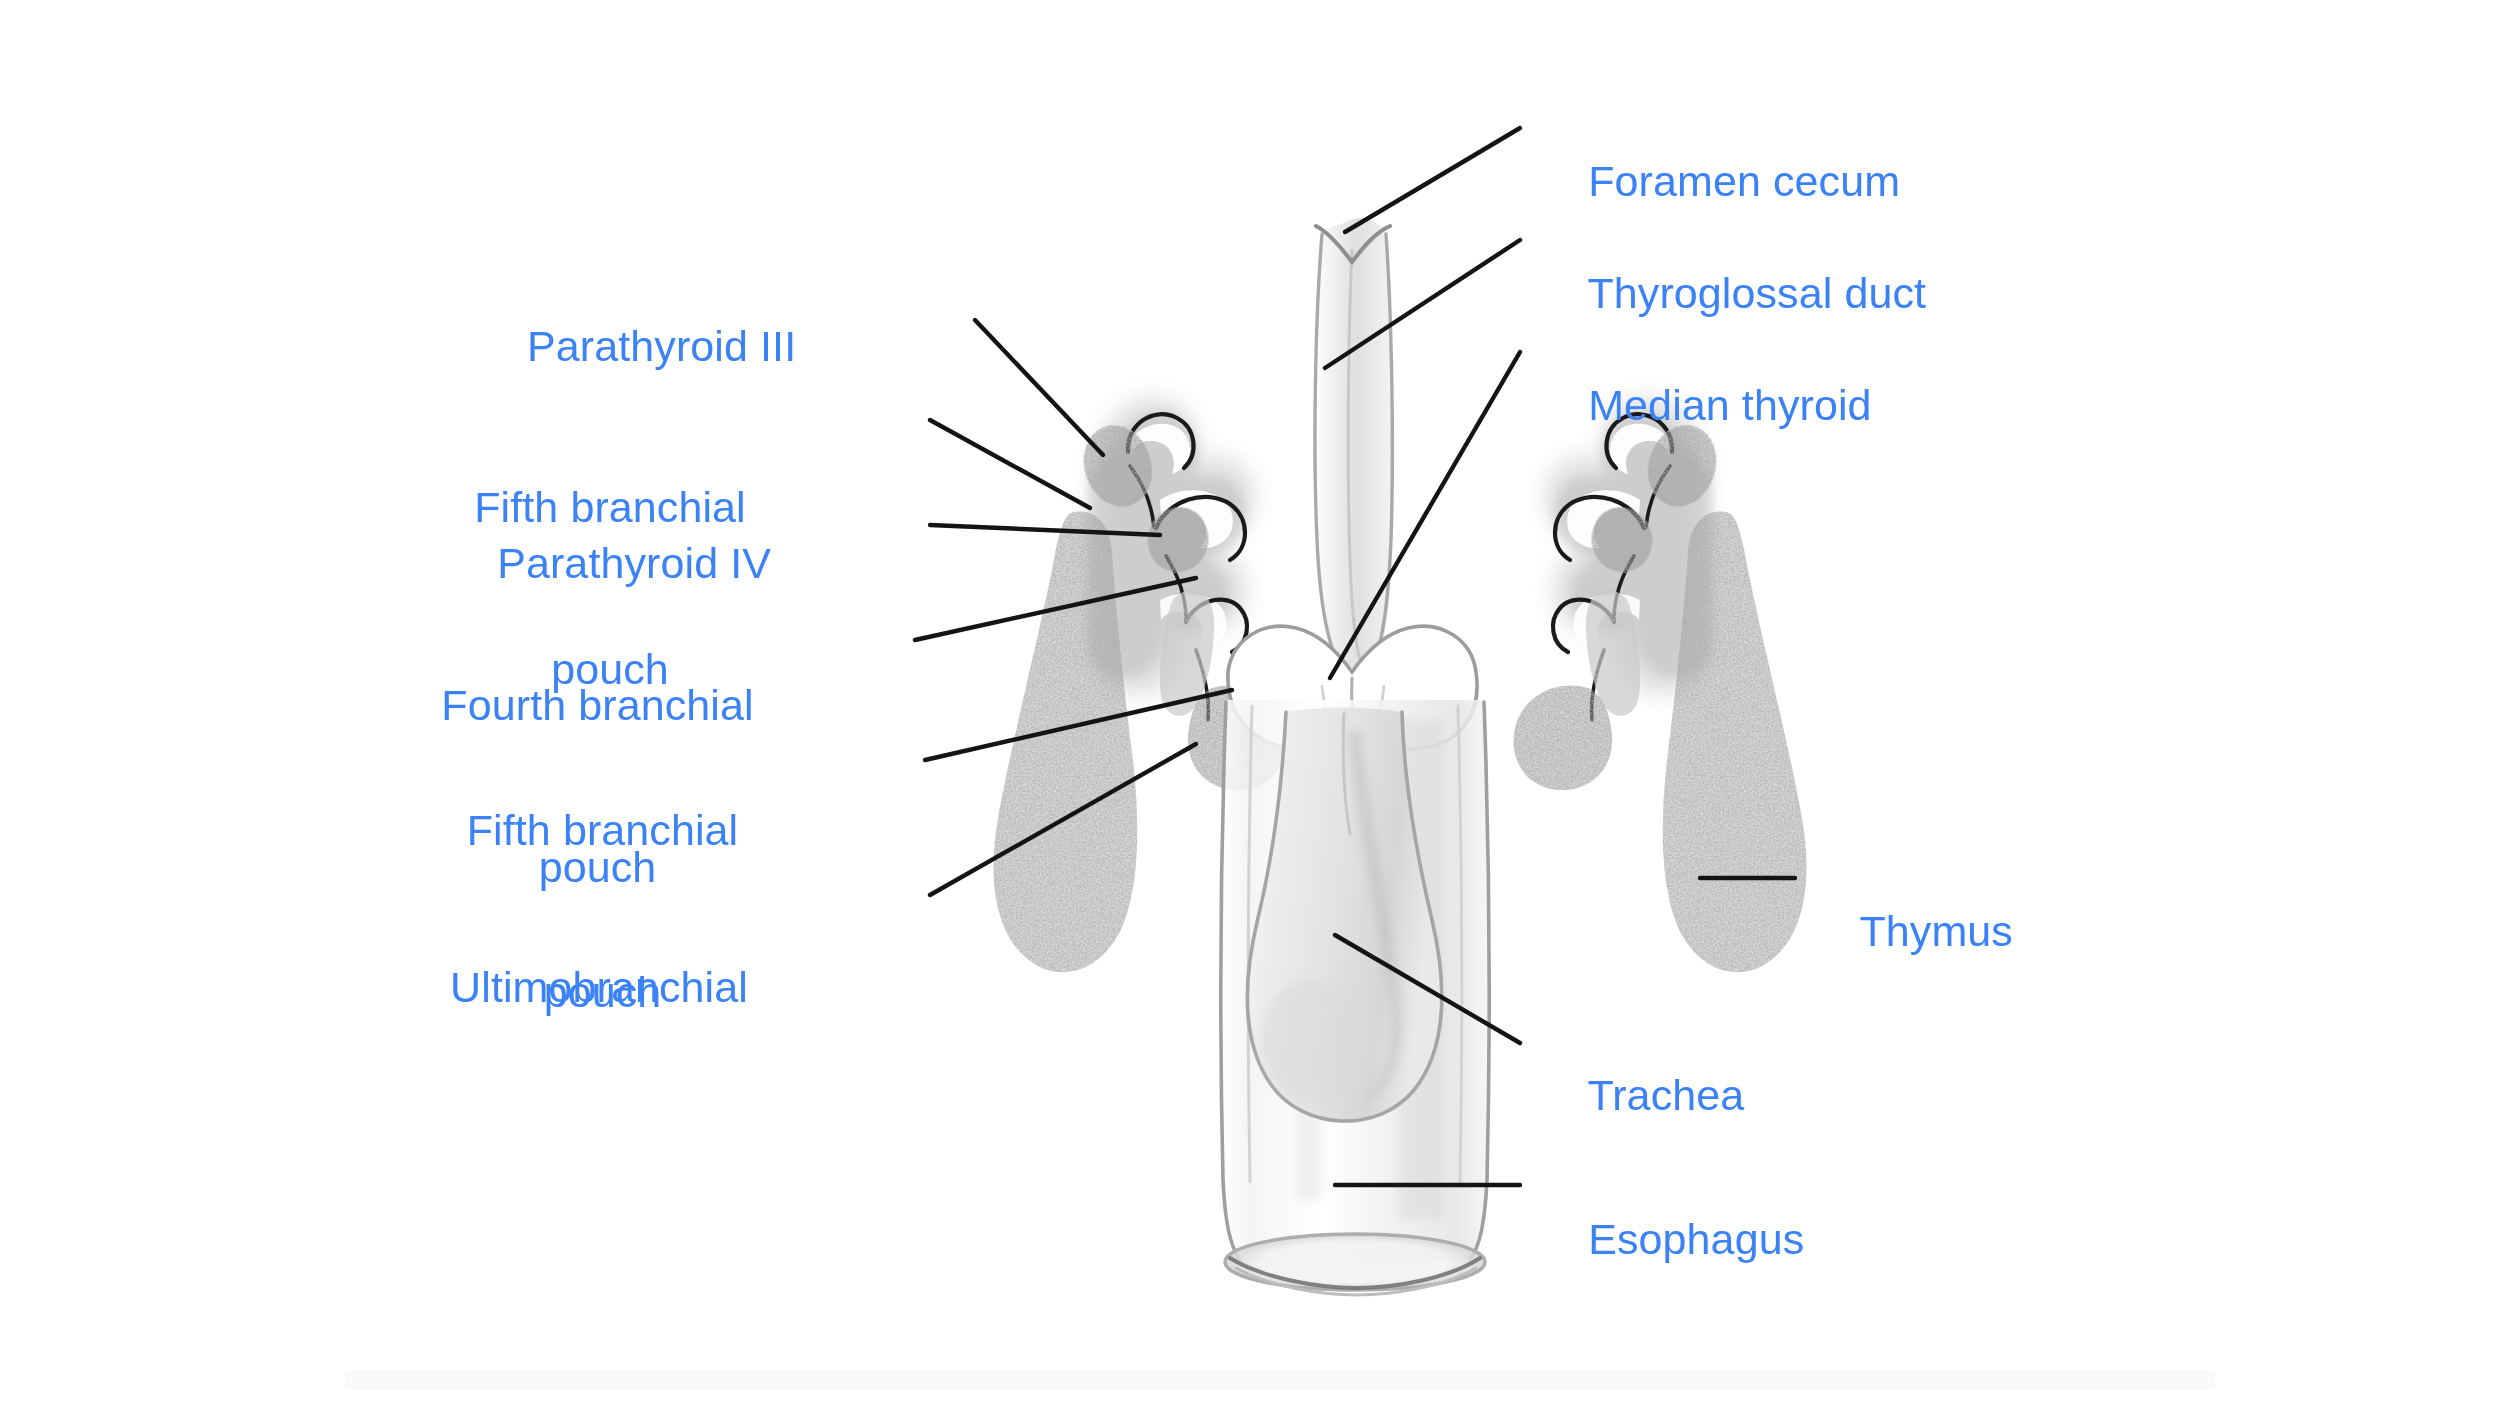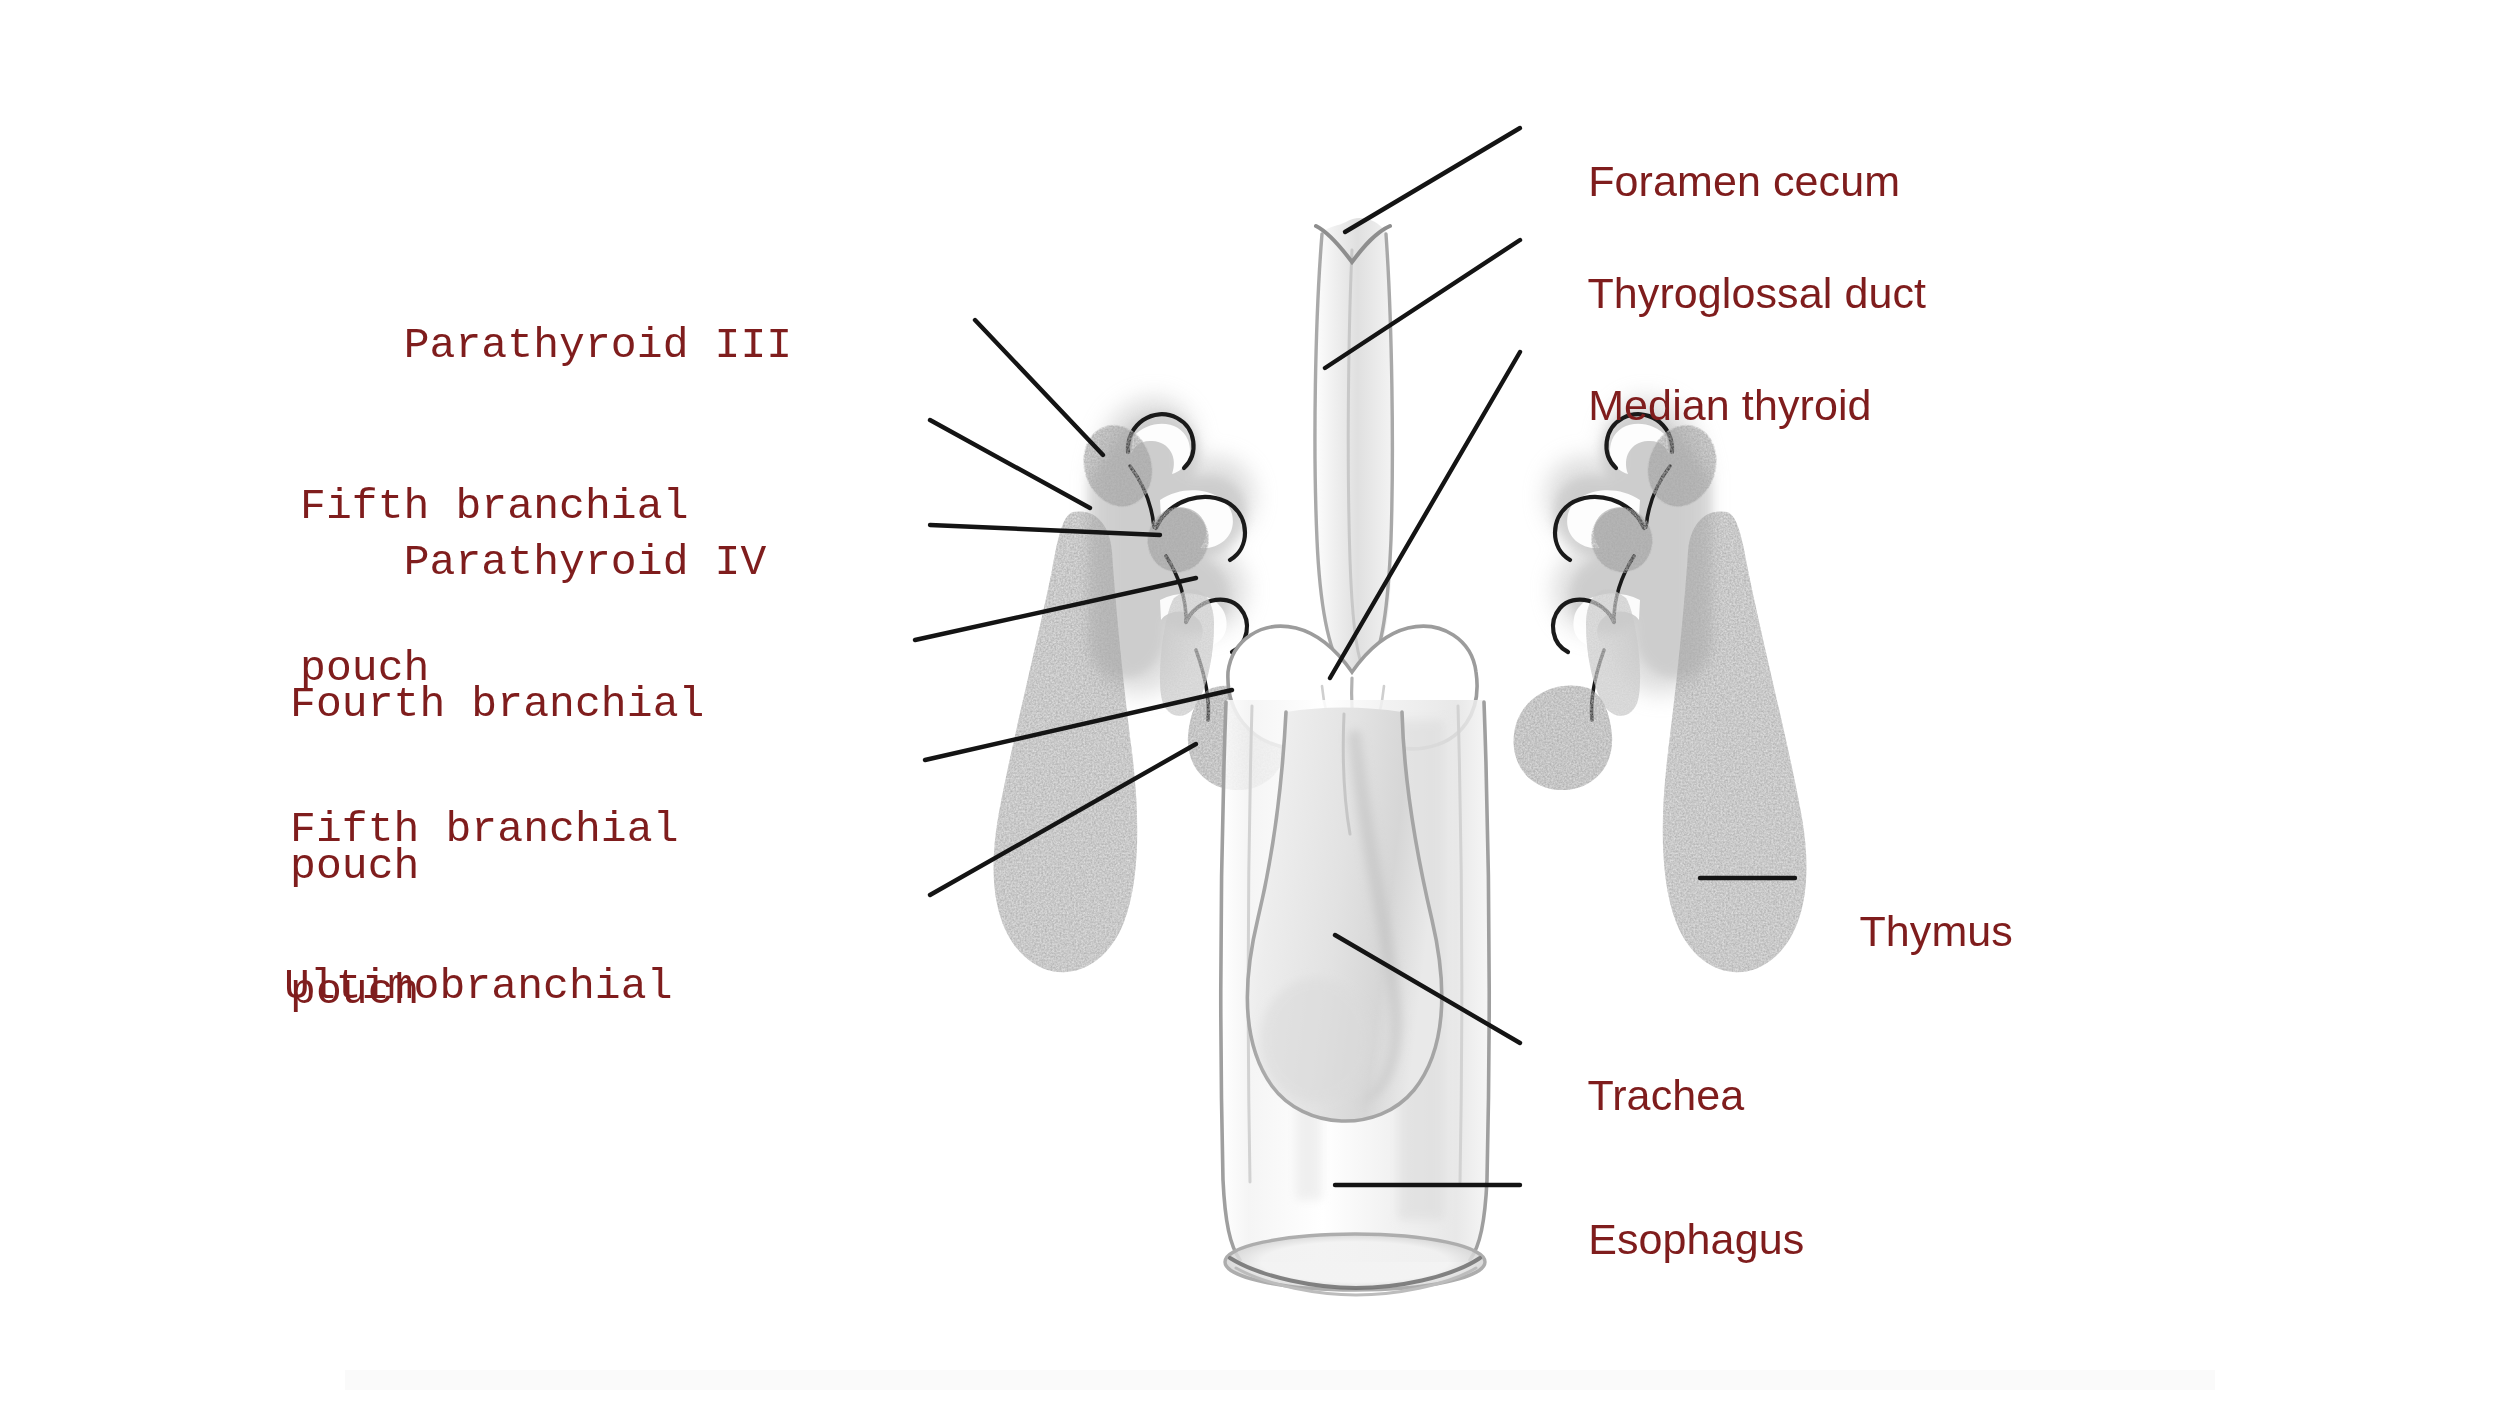--- a/index.html
+++ b/index.html
@@ -8,27 +8,27 @@
     width:2500px;height:1406px;overflow:hidden;position:relative;
     font-family:"Liberation Sans","DejaVu Sans",sans-serif;
     color:#111111;
   }
   #figure{position:absolute;left:0;top:0;width:2500px;height:1406px;}
   svg#art{position:absolute;left:0;top:0;width:2500px;height:1406px;display:block;}
   .lbl{
     position:absolute;
     font-size:43px;
     line-height:54px;
-    color:#7f1d1d;
+    color:#3b82f6;
     white-space:pre;
     letter-spacing:0.1px;
     font-weight:400;
   }
   .lbl.right{text-align:left;}
-  .lbl.left{text-align:left;font-family:Liberation Mono, monospace;}
+  .lbl.left{text-align:center;}
 </style>
 </head>
 <body>
 
 <div id="figure">
 
   <svg id="art" viewBox="0 0 2500 1406" xmlns="http://www.w3.org/2000/svg" aria-hidden="true">
     <defs>
 
       <filter id="stipple" x="-20%" y="-20%" width="140%" height="140%">

